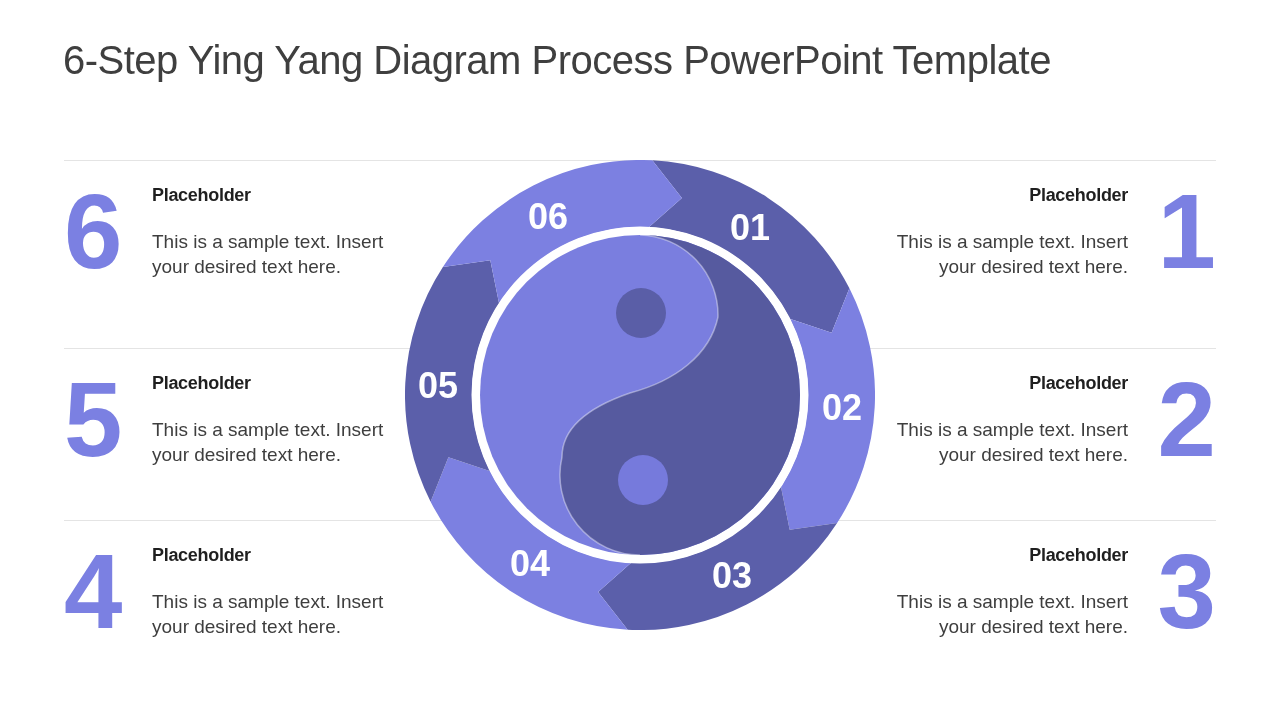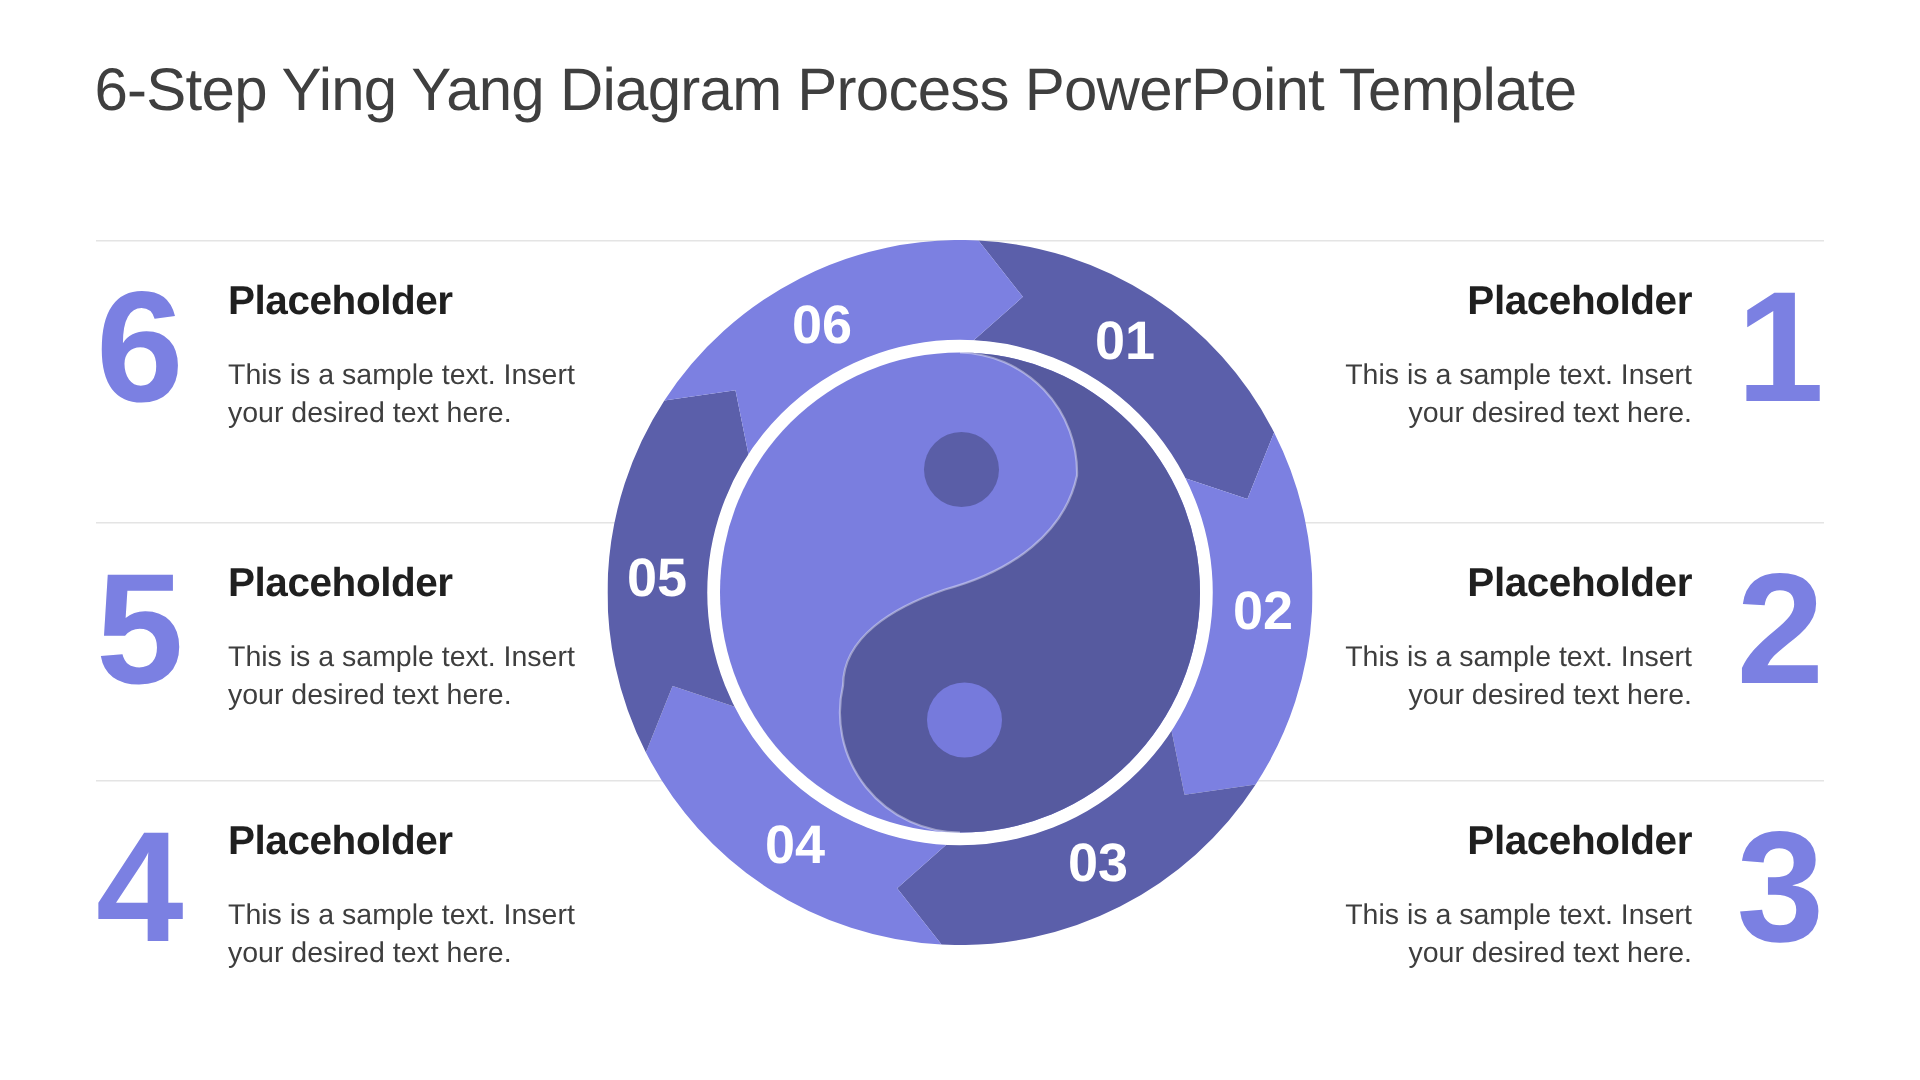--- a/index.html
+++ b/index.html
@@ -38,21 +38,21 @@
     width:62px;padding-top:19px;
     font-size:105px;font-weight:700;line-height:1;
     color:var(--big-number,#7b80e2);
   }
   .step.right .big-number{text-align:right;}
   .step-text{
     width:238px;padding-top:26px;
   }
   .step.right .step-text{text-align:right;}
   .step-heading{
-    font-size:27px;font-weight:700;line-height:1.05;
+    font-size:18px;font-weight:700;line-height:1.05;
     letter-spacing:-0.3px;
     color:var(--heading-text,#1f1f1f);
   }
   .step-body{
     margin-top:24px;
     font-size:19px;line-height:1.32;
     color:var(--body-text,#3e3e3e);
   }
 
   .diagram{

